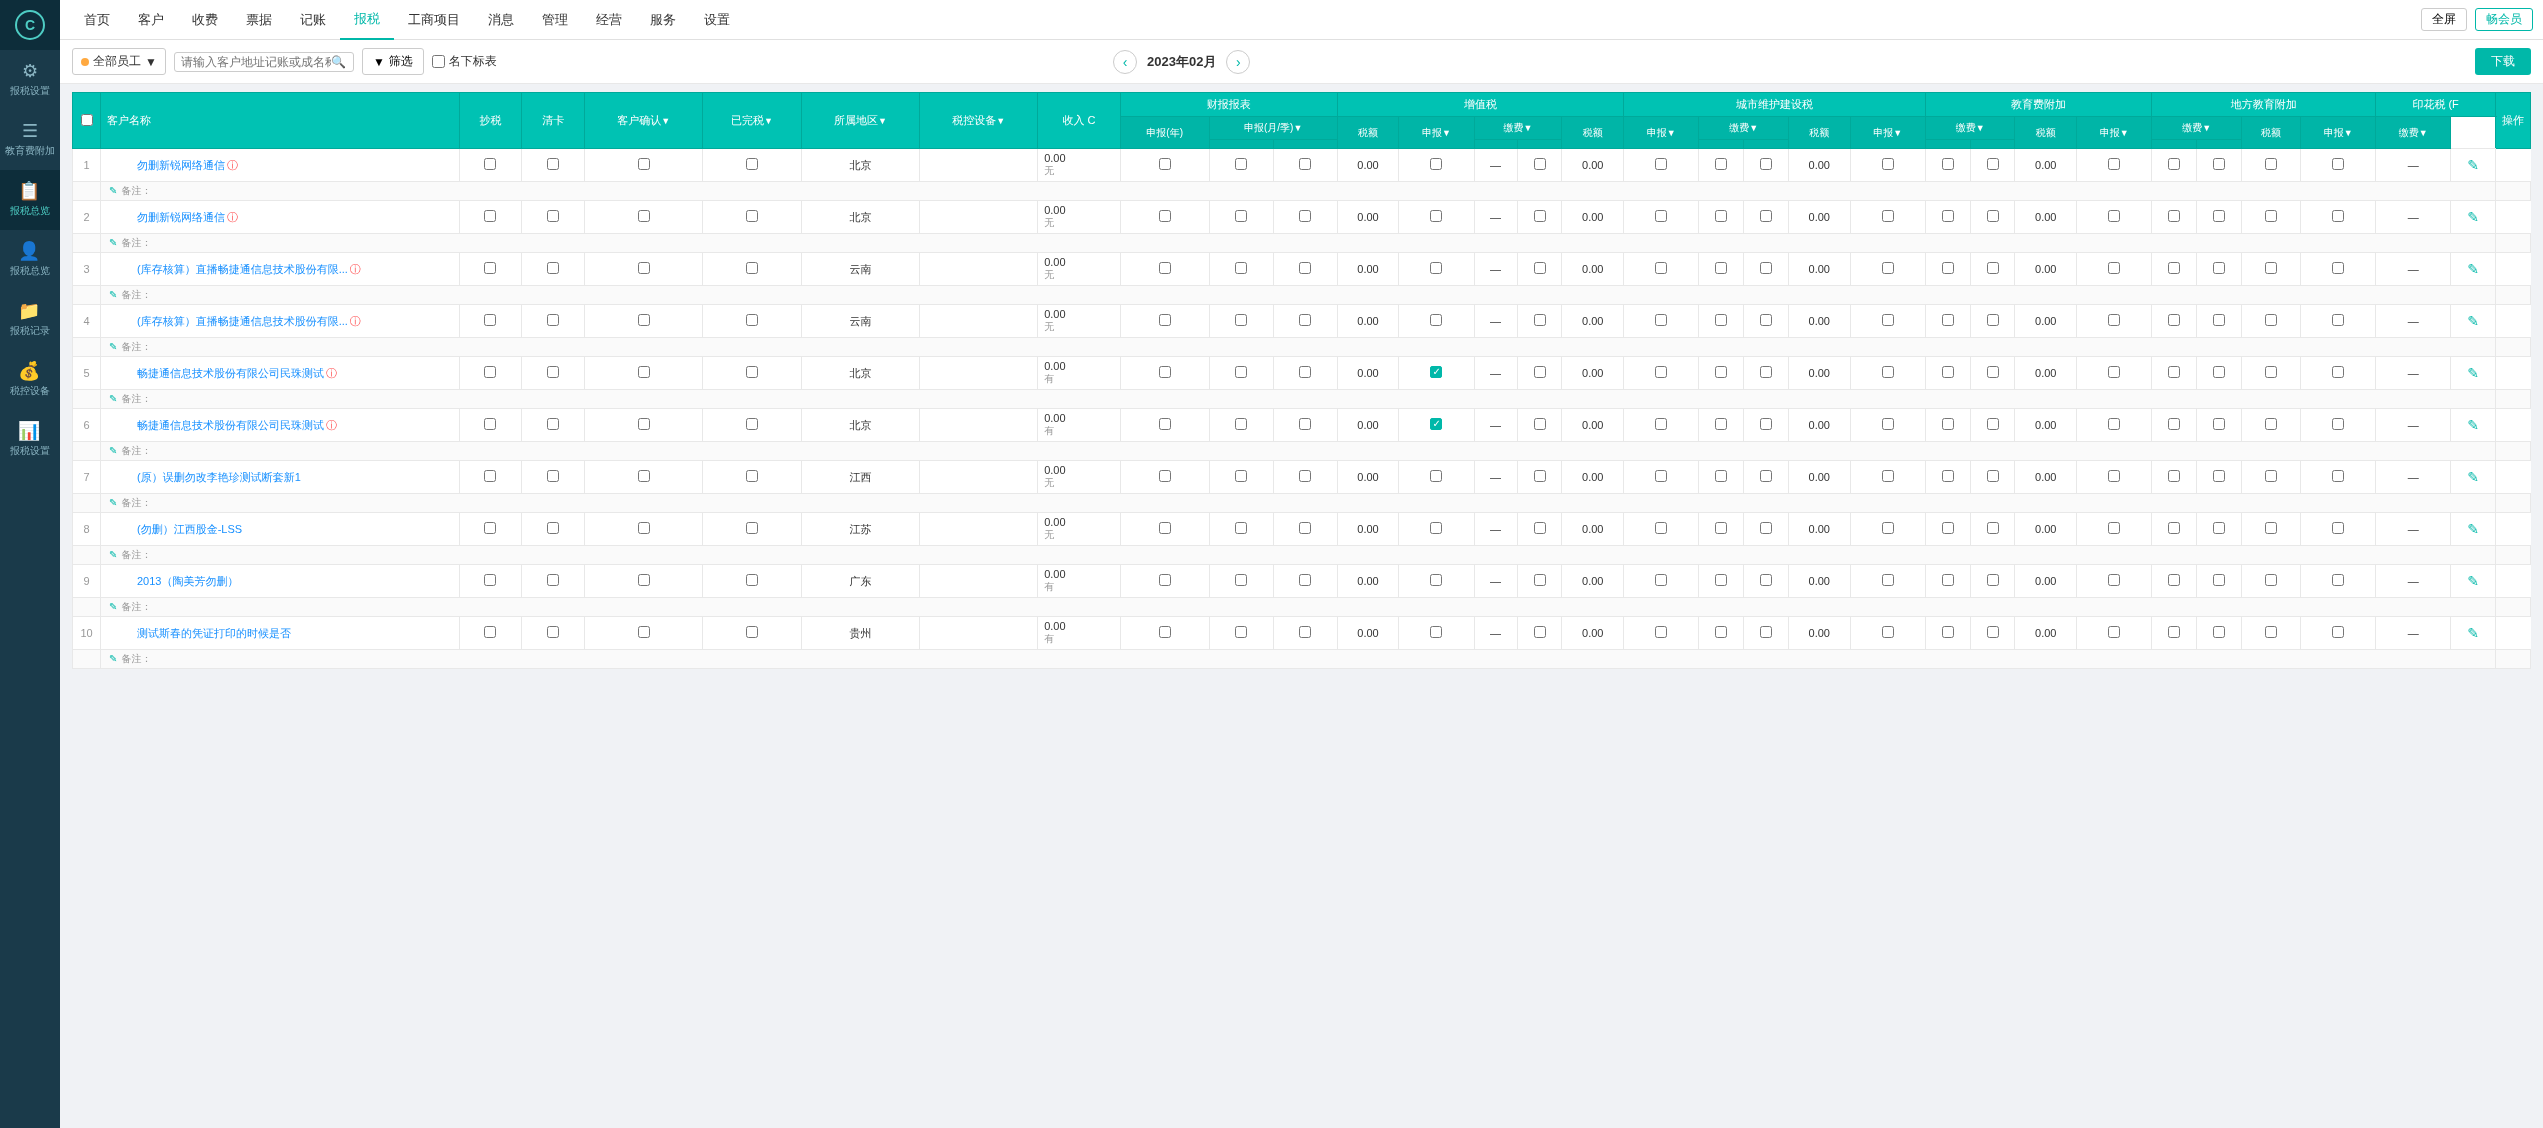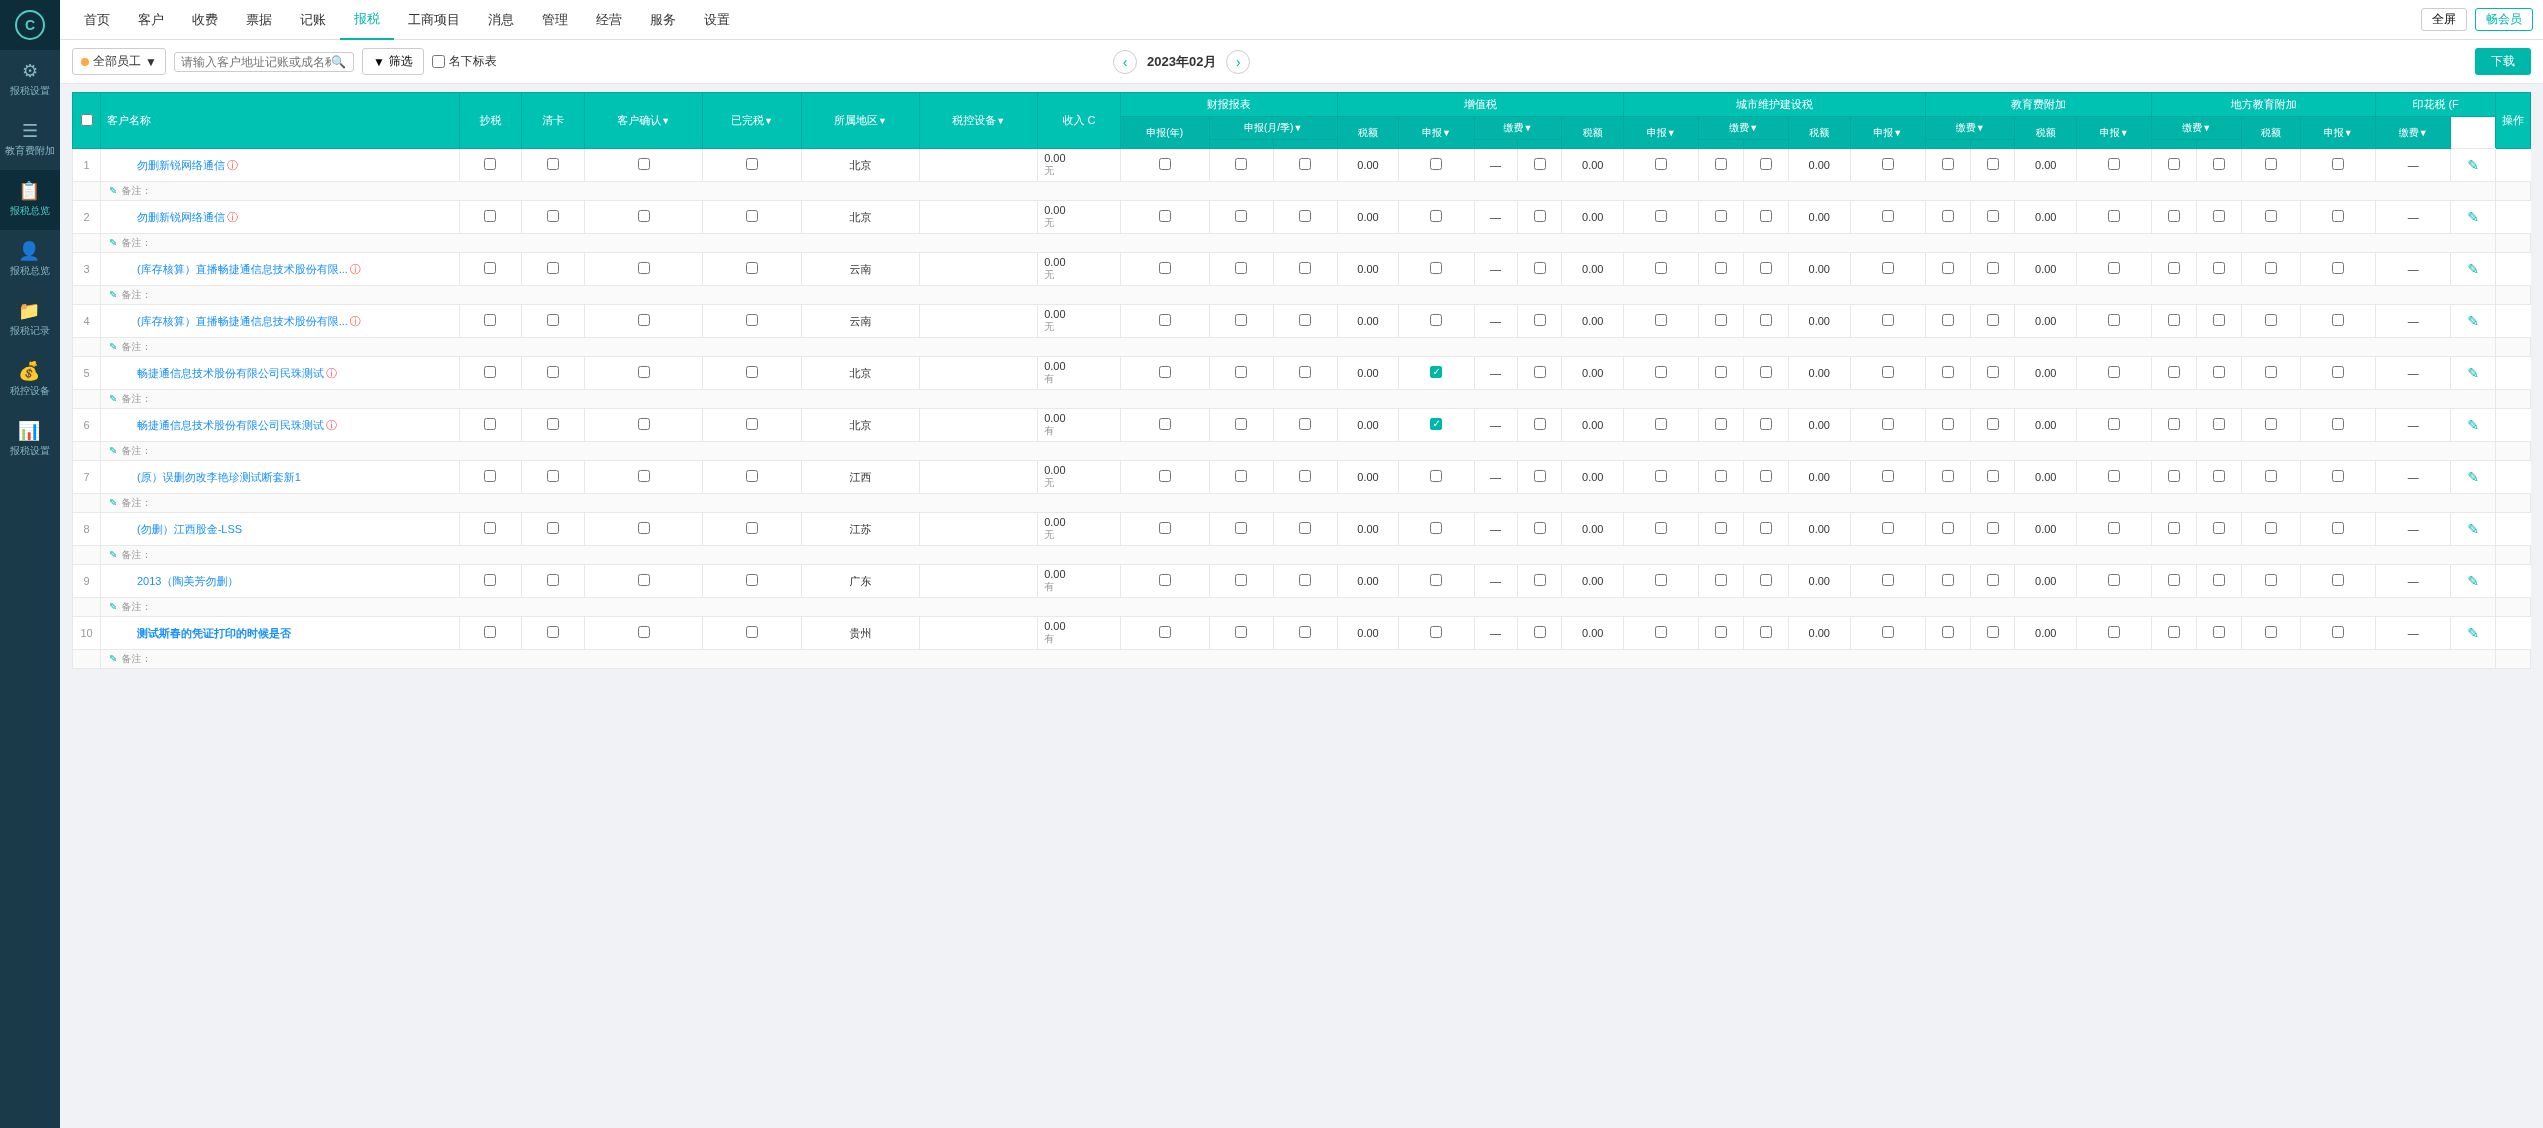--- a/index.html
+++ b/index.html
@@ -850,21 +850,21 @@
             </tr>
             <tr class="remark-row">
               <td></td>
               <td colspan="32">
     <span class="pencil-icon">✎</span>备注：
   </td>
               <td></td>
             </tr>
             <tr class="data-row">
               <td class="row-num">10</td>
-              <td class="td-name" style="color:#1890ff;font-weight:bold;">
+              <td class="td-name" style="color:#1890ff;">
       测试斯春的凭证打印的时候是否
     </td>
               <td class="checkbox-cell"><input type="checkbox" style=""></td>
               <td class="checkbox-cell"><input type="checkbox" style=""></td>
               <td class="checkbox-cell"><input type="checkbox" style=""></td>
               <td class="checkbox-cell"><input type="checkbox" style=""></td>
               <td>贵州</td>
               <td></td>
               <td class="td-income">
                 <div style="font-size:11px;">0.00</div>

